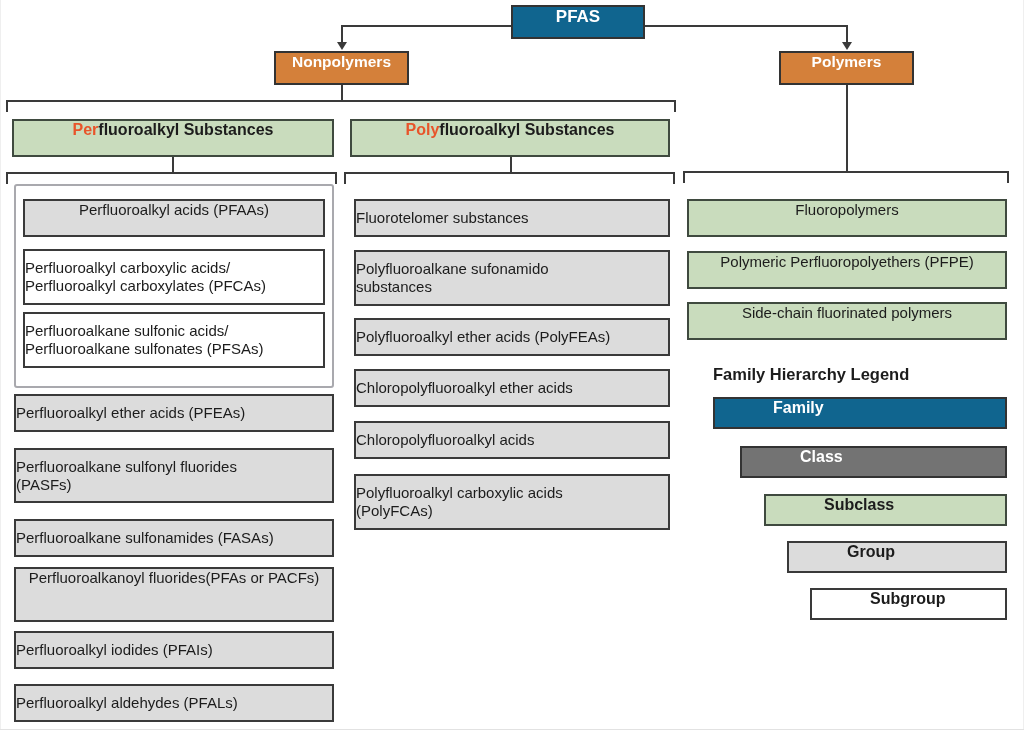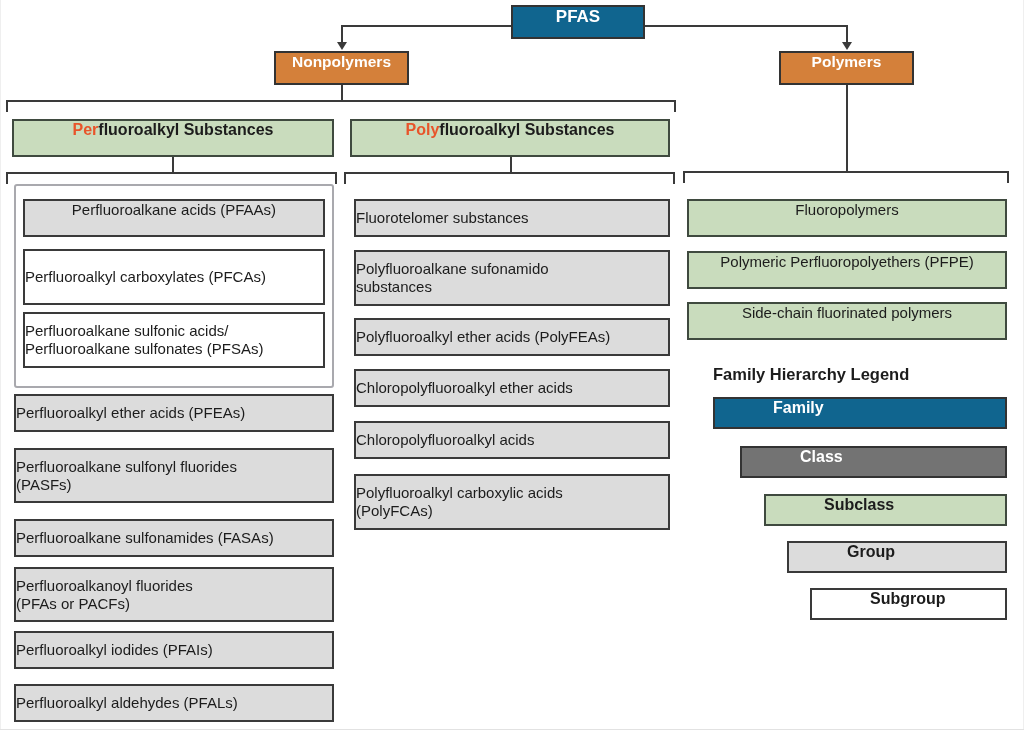--- a/index.html
+++ b/index.html
@@ -182,24 +182,25 @@
 
   <div class="conn conn-v" style="left:172px; top:157px; height:16px;"></div>
   <div class="bracket" style="left:6px; top:172px; width:331px; height:12px;"></div>
 
   <div class="conn conn-v" style="left:510px; top:157px; height:16px;"></div>
   <div class="bracket" style="left:344px; top:172px; width:331px; height:12px;"></div>
 
   <div class="group-container" style="left:14px; top:184px; width:320px; height:204px;"></div>
 
   <div class="box lvl-group" style="left:23px; top:199px; width:302px; height:38px;">
-    <span>Perfluoroalkane acids (PFAAs)</span>
+    <span>Perfluoroalkyl acids (PFAAs)</span>
   </div>
 
   <div class="box lvl-subgroup" style="left:23px; top:249px; width:302px; height:56px; flex-direction:column;">
+    <span>Perfluoroalkyl carboxylic acids/</span>
     <span>Perfluoroalkyl carboxylates (PFCAs)</span>
   </div>
 
   <div class="box lvl-subgroup" style="left:23px; top:312px; width:302px; height:56px; flex-direction:column;">
     <span>Perfluoroalkane sulfonic acids/</span>
     <span>Perfluoroalkane sulfonates (PFSAs)</span>
   </div>
 
   <div class="box lvl-group" style="left:14px; top:394px; width:320px; height:38px; flex-direction:column;">
     <span>Perfluoroalkyl ether acids (PFEAs)</span>
@@ -207,21 +208,21 @@
 
   <div class="box lvl-group" style="left:14px; top:448px; width:320px; height:55px; flex-direction:column;">
     <span>Perfluoroalkane sulfonyl fluorides</span>
     <span>(PASFs)</span>
   </div>
 
   <div class="box lvl-group" style="left:14px; top:519px; width:320px; height:38px; flex-direction:column;">
     <span>Perfluoroalkane sulfonamides (FASAs)</span>
   </div>
 
-  <div class="box lvl-group" style="left:14px; top:567px; width:320px; height:55px; flex-direction:column;">
+  <div class="box lvl-group" style="left:14px; top:567px; width:320px; height:55px; flex-direction:row;">
     <span>Perfluoroalkanoyl fluorides</span>
     <span>(PFAs or PACFs)</span>
   </div>
 
   <div class="box lvl-group" style="left:14px; top:631px; width:320px; height:38px; flex-direction:column;">
     <span>Perfluoroalkyl iodides (PFAIs)</span>
   </div>
 
   <div class="box lvl-group" style="left:14px; top:684px; width:320px; height:38px; flex-direction:column;">
     <span>Perfluoroalkyl aldehydes (PFALs)</span>

